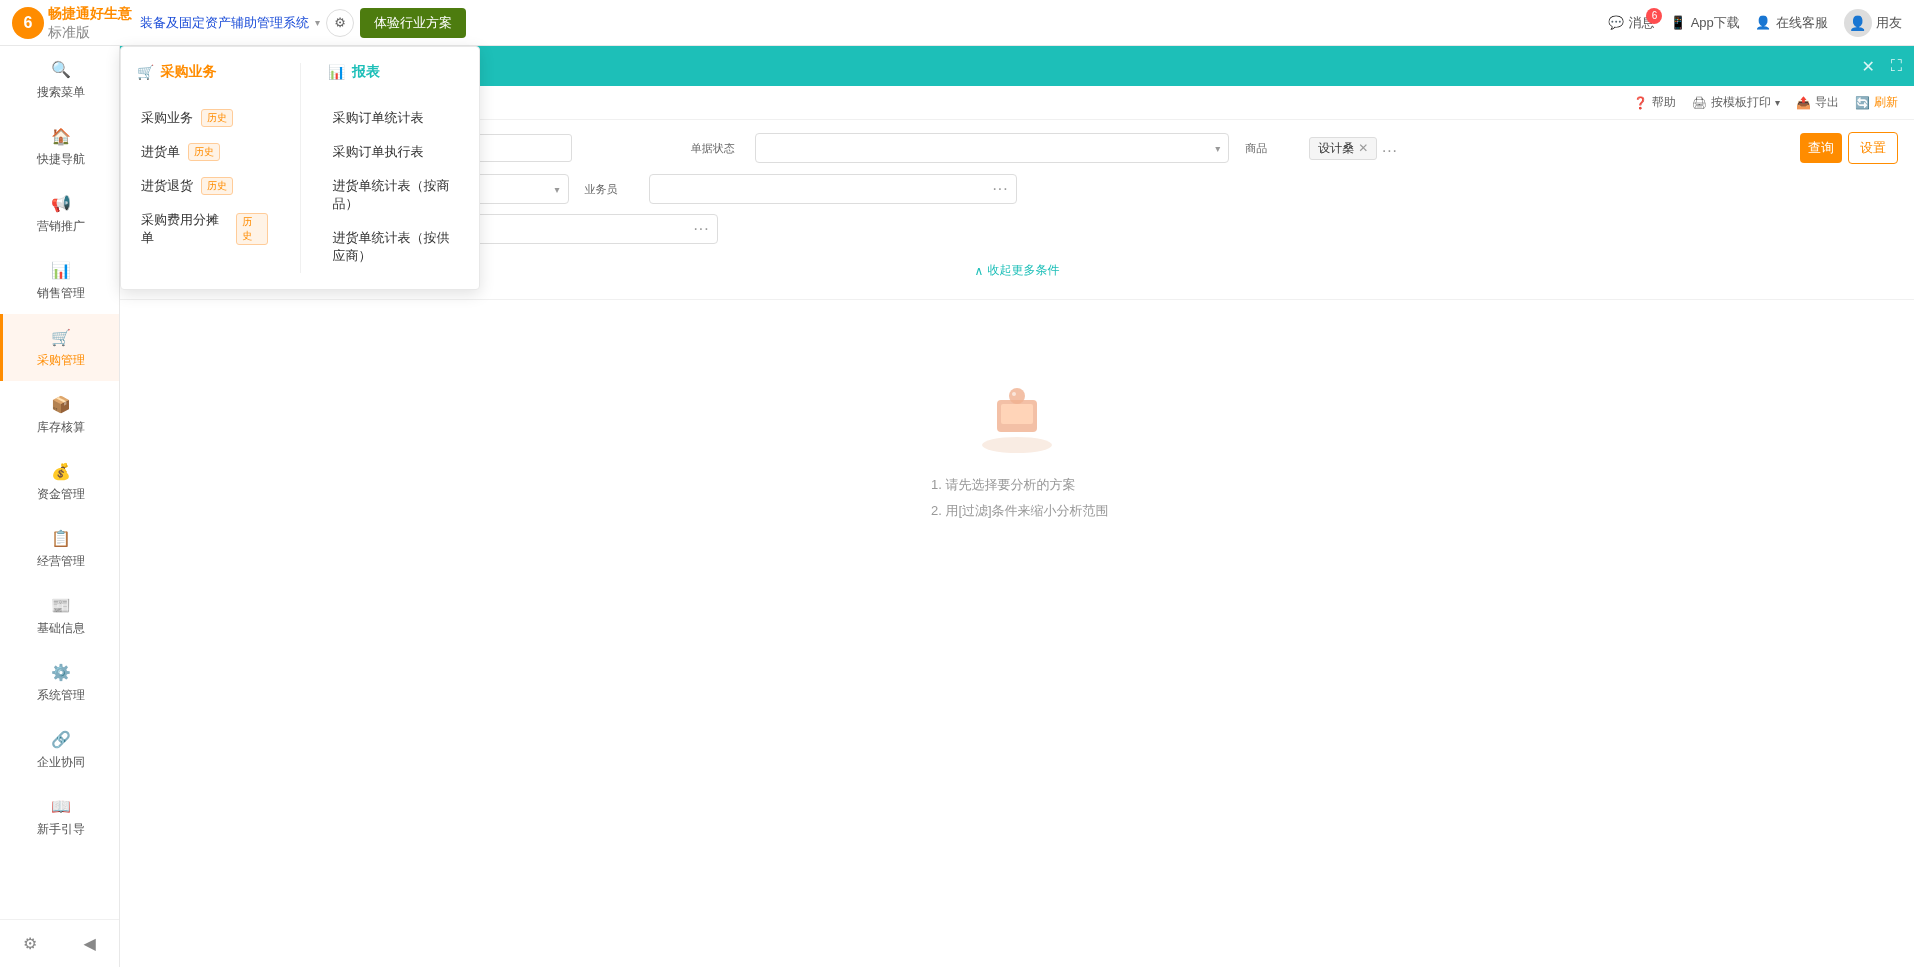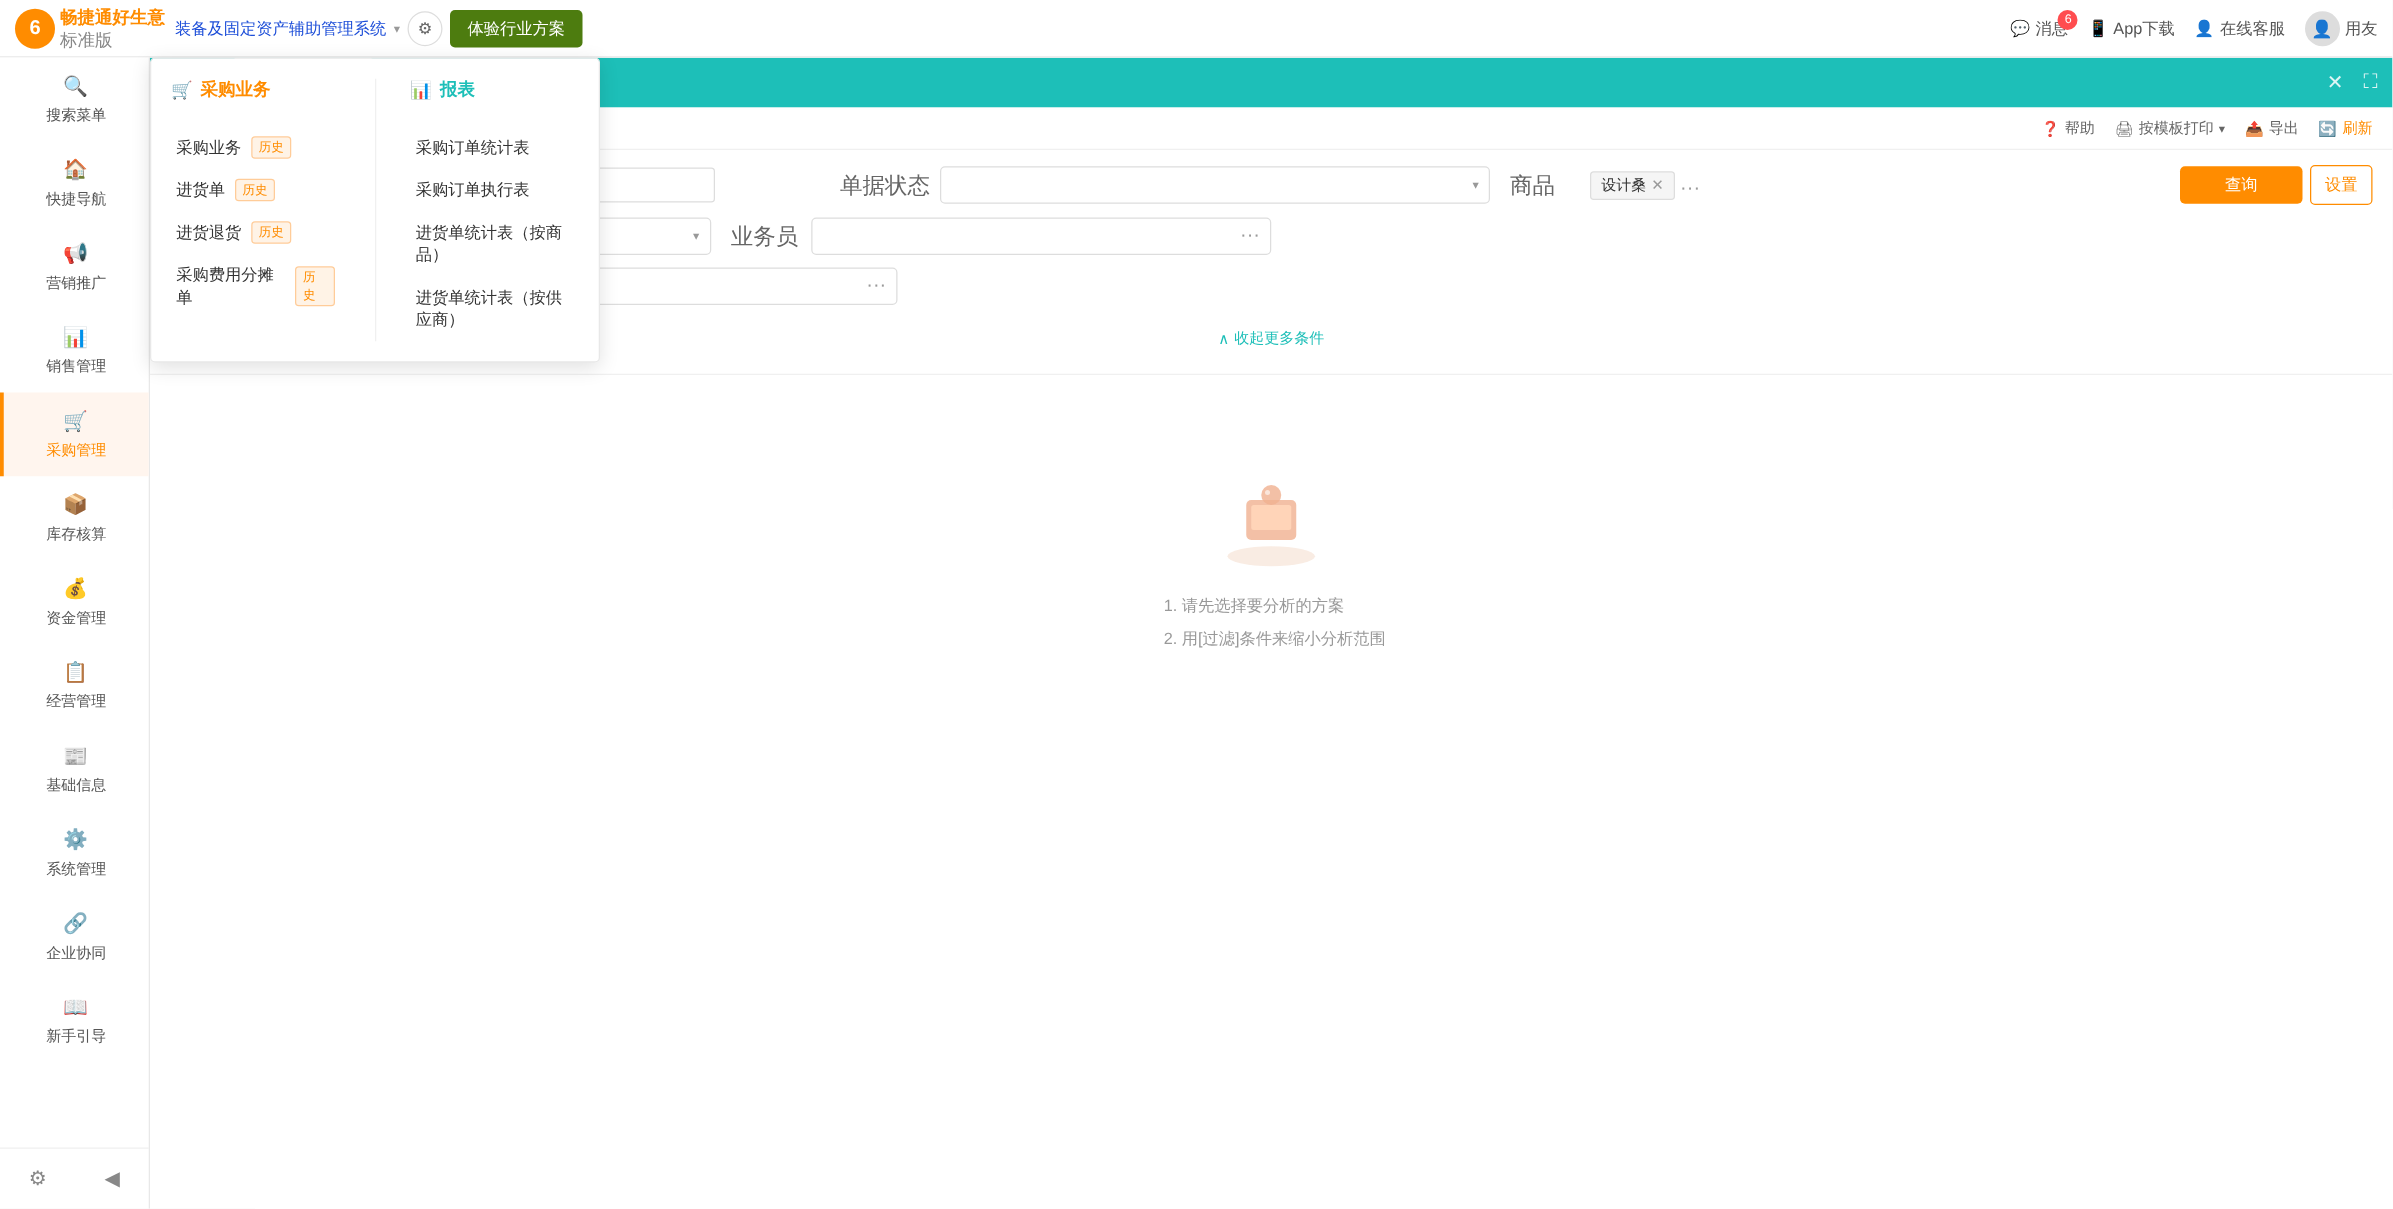--- a/index.html
+++ b/index.html
@@ -262,21 +262,21 @@
     }
     .filter-row:last-child { margin-bottom: 0; }
     .filter-item {
       display: flex;
       align-items: center;
       gap: 8px;
       flex: 1;
     }
     .filter-label {
       color: #666;
-      font-size: 18px;
+      font-size: 11px;
       white-space: nowrap;
       min-width: 56px;
     }
     .filter-select {
       flex: 1;
       height: 30px;
       border: 1px solid #ddd;
       border-radius: 4px;
       padding: 0 8px;
       font-size: 12px;
@@ -323,21 +323,21 @@
       padding: 2px 8px;
       font-size: 12px;
       gap: 4px;
     }
     .tag-close { cursor: pointer; color: #999; }
     .dots-btn { cursor: pointer; color: #999; font-size: 16px; }
     .query-btn {
       background: #ff8c00;
       color: white;
       border: none;
-      padding: 6px 36px;
+      padding: 6px 8px;
       border-radius: 4px;
       cursor: pointer;
       font-size: 13px;
     }
     .set-btn {
       background: white;
       color: #ff8c00;
       border: 1px solid #ff8c00;
       padding: 6px 11px;
       border-radius: 4px;

